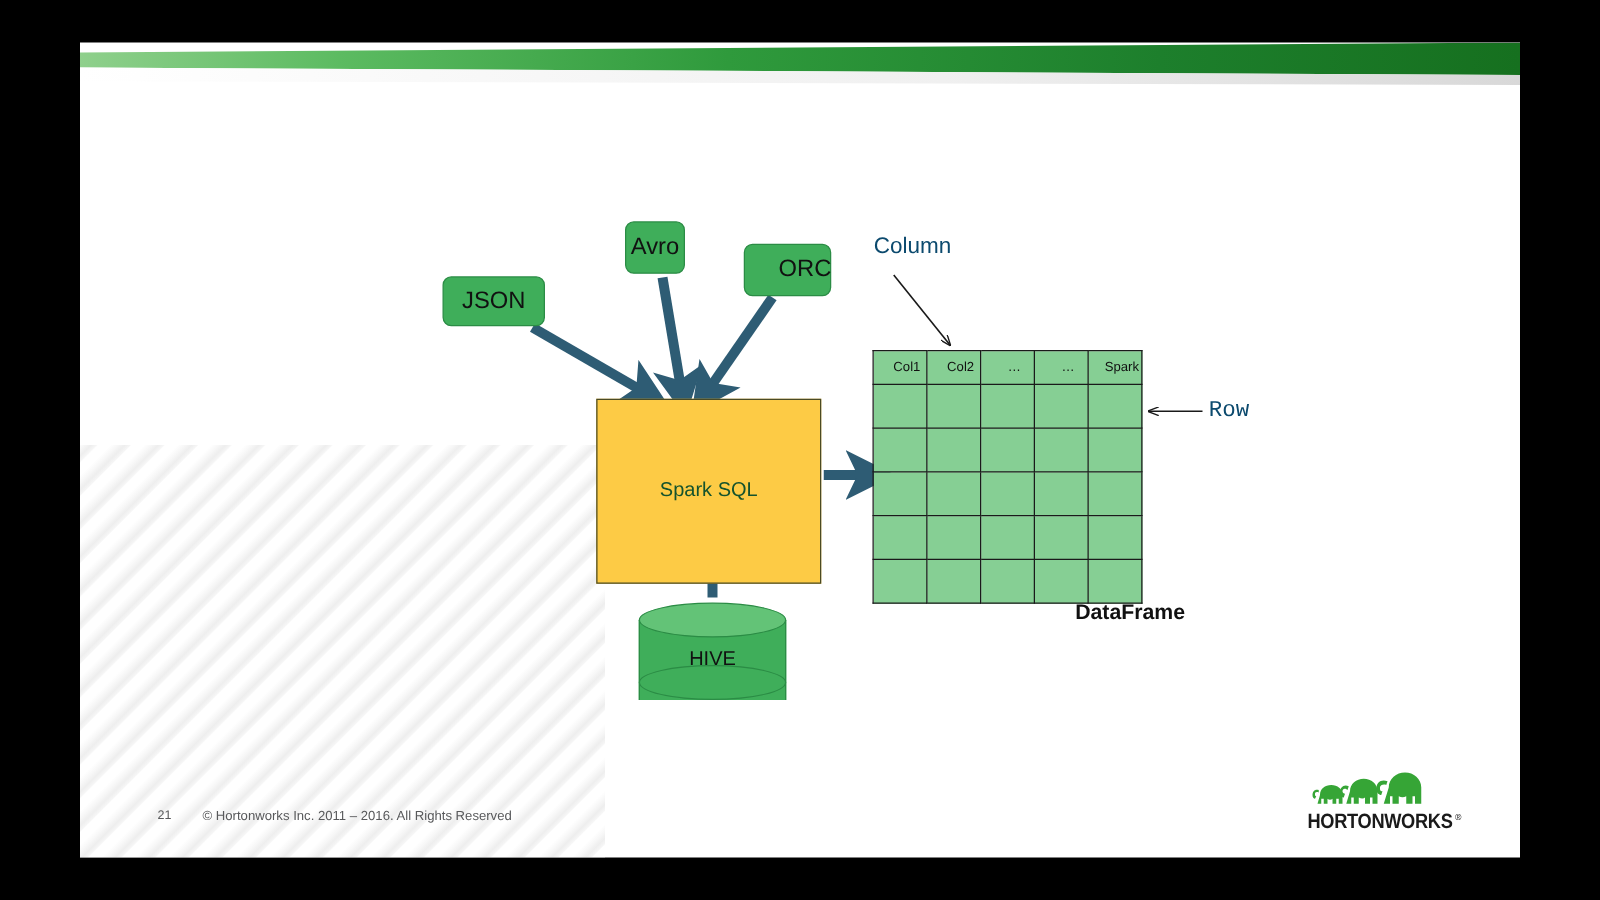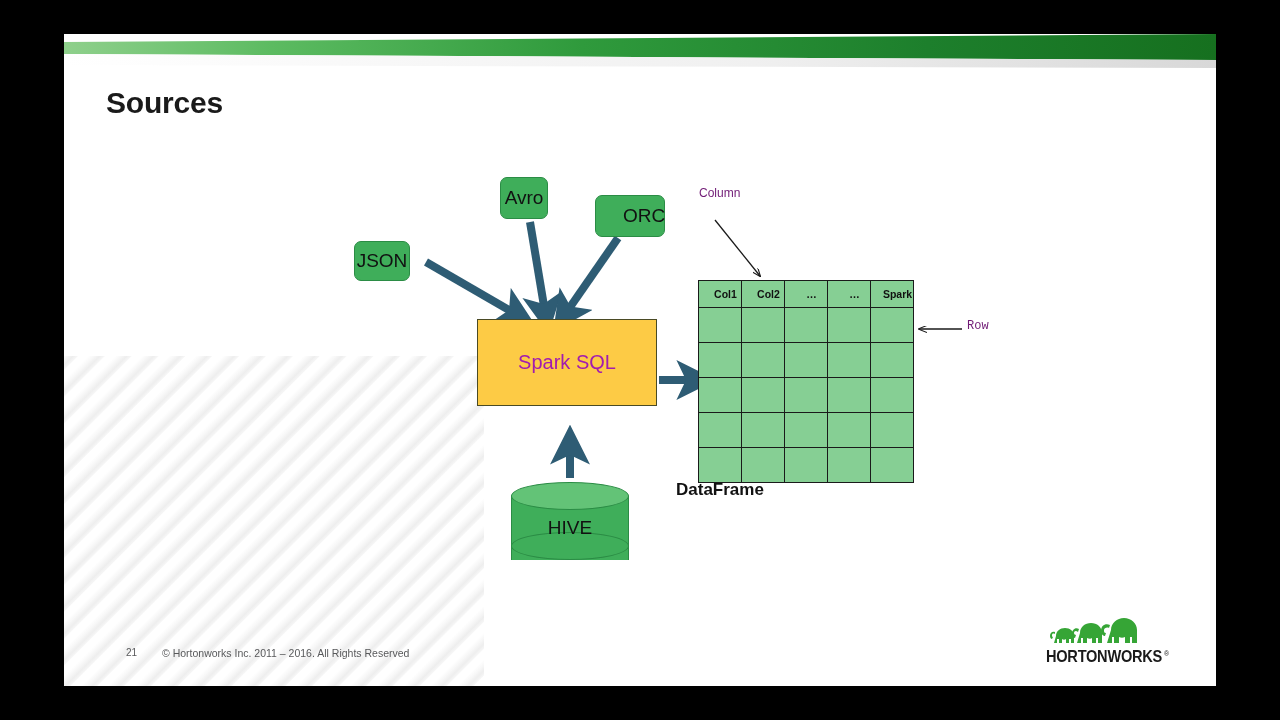--- a/index.html
+++ b/index.html
@@ -86,34 +86,34 @@
     border: 1.6px solid #2b8c45;
     border-radius: 7px;
     color: #111111;
     font-size: 19px;
     display: flex;
     align-items: center;
     justify-content: center;
     box-sizing: border-box;
   }
 
-  #box-json { left: 290px; top: 207px; width: 56px; height: 40px; align-items: center; }
+  #box-json { left: 290px; top: 187px; width: 82px; height: 40px; align-items: center; }
   #box-avro { left: 436px; top: 143px; width: 48px; height: 42px; }
   #box-orc  { left: 531px; top: 161px; width: 70px; height: 42px; padding-left: 28px; }
 
   #box-sparksql {
     position: absolute;
     left: 413px;
     top: 285px;
     width: 180px;
-    height: 87px;
+    height: 148px;
     background: #fdcb45;
     border: 1.2px solid #4a4a24;
-    color: #a21caf;
-    font-size: 20px;
+    color: #14532d;
+    font-size: 16px;
     display: flex;
     align-items: center;
     justify-content: center;
     box-sizing: border-box;
   }
 
   
   #hive {
     position: absolute;
     left: 447px;
@@ -156,21 +156,21 @@
   }
   #hive .cyl-label {
     position: absolute;
     left: 0;
     top: 14px;
     width: 118px;
     height: 64px;
     display: flex;
     align-items: center;
     justify-content: center;
-    font-size: 19px;
+    font-size: 16px;
     color: #111111;
   }
 
   
   #dataframe {
     position: absolute;
     left: 634px;
     top: 246px;
     width: 216px;
     height: 196px;
@@ -179,44 +179,44 @@
   }
   #dataframe td, #dataframe th {
     border: 1.4px solid #1a1a1a;
     background: #86cf94;
     padding: 0;
     margin: 0;
   }
   #dataframe th {
     height: 26px;
     font-size: 10.5px;
-    font-weight: bold;
+    font-weight: normal;
     color: #111111;
     text-align: center;
     vertical-align: middle;
     padding-left: 11px;
   }
   #dataframe td { height: 34px; }
 
   #df-label {
     position: absolute;
-    left: 612px;
+    left: 668px;
     top: 446px;
     width: 216px;
-    text-align: left;
+    text-align: right;
     font-size: 17px;
     font-weight: bold;
     color: #111111;
   }
 
   
   .anno {
     position: absolute;
-    font-size: 12px;
-    color: #701a75;
+    font-size: 18px;
+    color: #0c4a6e;
     white-space: nowrap;
   }
   #anno-column { left: 635px; top: 152px; }
   #anno-row    { left: 903px; top: 285px; font-family: Liberation Mono, monospace; }
 
   
   #footer-num {
     position: absolute;
     left: 62px;
     top: 613px;
@@ -263,21 +263,20 @@
         <linearGradient id="fadeGrad" x1="0" y1="0" x2="1" y2="0">
           <stop offset="0%" stop-color="#ffffff"></stop>
           <stop offset="60%" stop-color="#f0f0f0"></stop>
           <stop offset="100%" stop-color="#d8d8d8"></stop>
         </linearGradient>
       </defs>
       <polygon points="0,8 1152,0 1152,26 0,20" fill="url(#bannerGrad)"></polygon>
       <polygon points="0,20 1152,26 1152,34 0,31" fill="url(#fadeGrad)"></polygon>
     </svg>
 
-    <div id="title">Sources</div>
 
     <div id="diagram">
 
       <svg style="position:absolute;left:0;top:0;width:1152px;height:652px;" viewBox="0 0 1152 652">
         <defs>
           <marker id="slateHead" markerWidth="5" markerHeight="5" refX="2.2" refY="2.5" orient="auto" markerUnits="strokeWidth">
             <path d="M0,0 L5,2.5 L0,5 L1.2,2.5 z" fill="#2e5c74"></path>
           </marker>
           <marker id="thinHead" markerWidth="9" markerHeight="7" refX="8" refY="3.5" orient="auto" markerUnits="userSpaceOnUse">
             <path d="M0,0 L9,3.5 L0,7" fill="none" stroke="#1a1a1a" stroke-width="1.1"></path>

